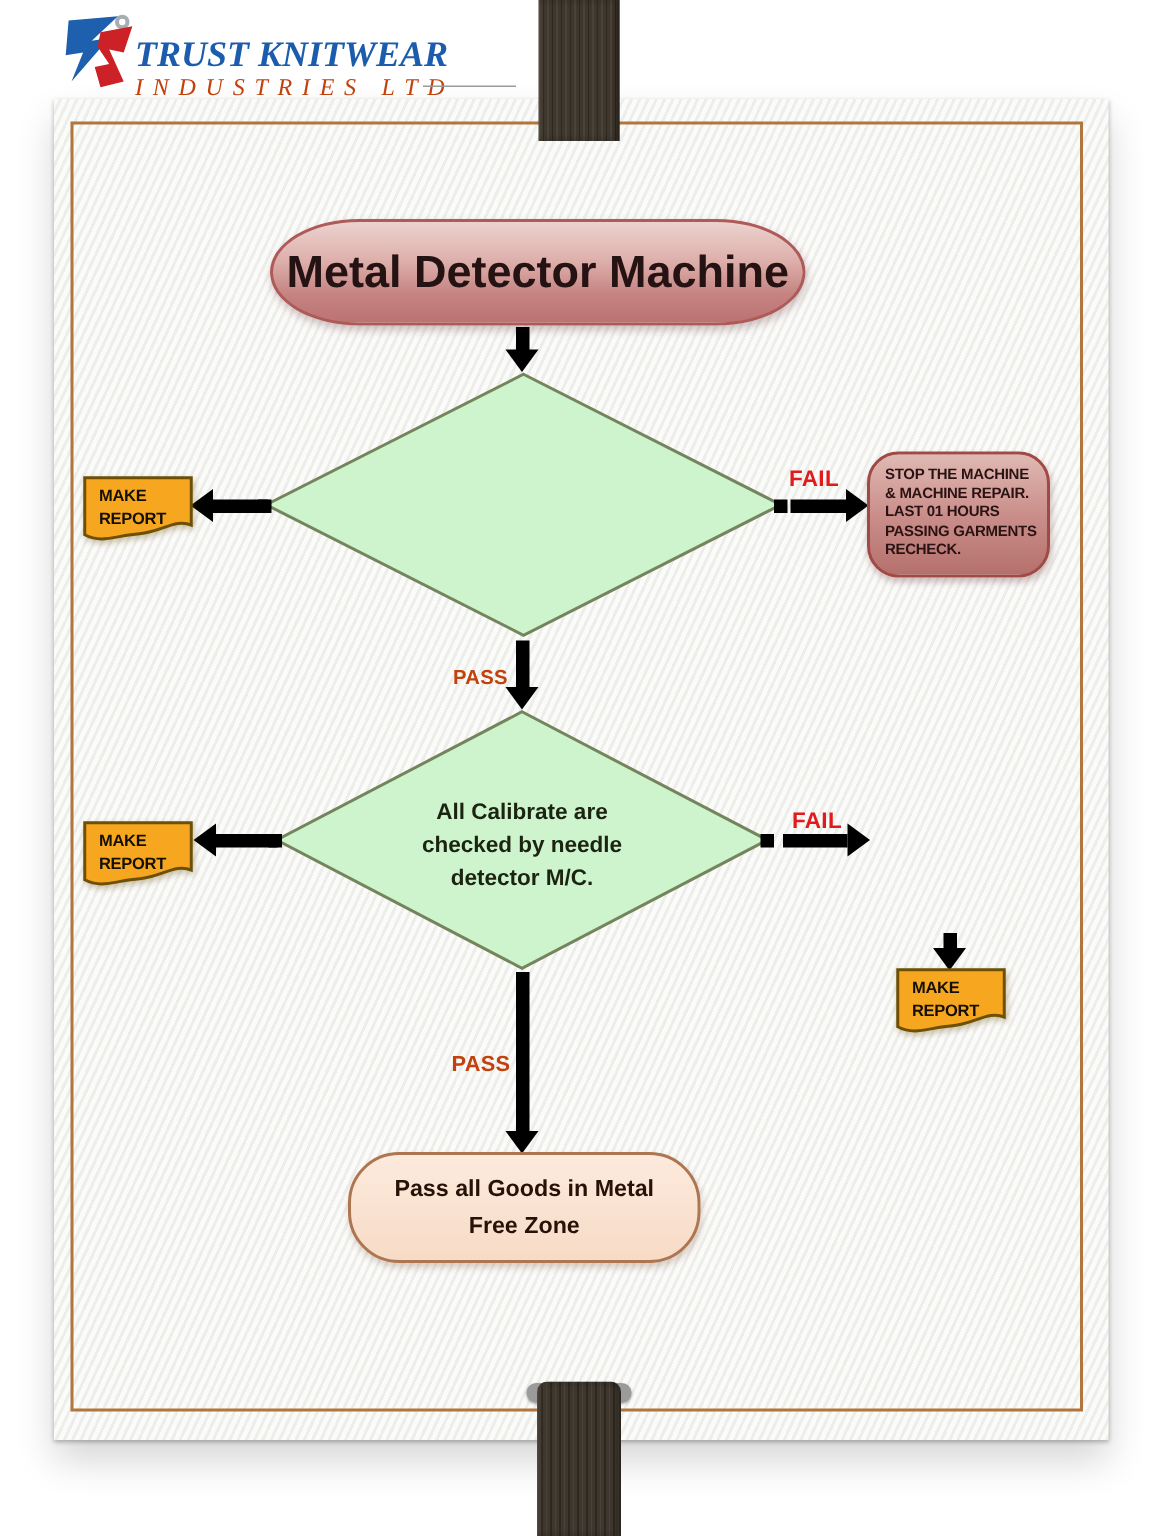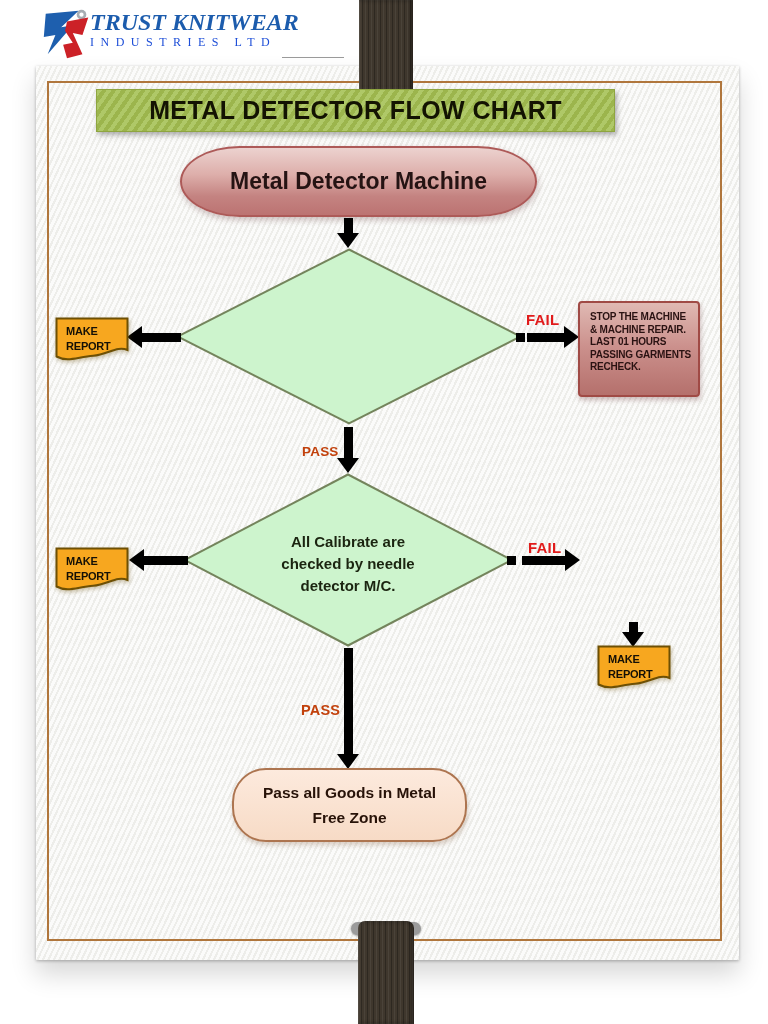--- a/index.html
+++ b/index.html
@@ -23,43 +23,43 @@
     background-image:repeating-linear-gradient(90deg, rgba(255,255,255,.06) 0 1px, rgba(0,0,0,0) 1px 3px, rgba(0,0,0,.28) 3px 4px, rgba(0,0,0,0) 4px 6px);
     box-shadow:inset 2px 0 3px rgba(255,255,255,.08), inset -2px 0 4px rgba(0,0,0,.45);
   }
   .strap-top { left:359px; top:0; width:54px; height:94px; z-index:2; }
   .strap-cap { position:absolute; left:351px; top:922px; width:70px; height:13px; background:#9b9b9b; border-radius:7px; z-index:5; box-shadow:0 1px 2px rgba(0,0,0,.35); }
   .strap-bottom { left:358px; top:921px; width:56px; height:103px; border-radius:7px 7px 0 0; z-index:6; }
 
   
   .logo { position:absolute; left:38px; top:5px; z-index:3; display:flex; align-items:flex-start; }
   .logo-mark { width:58px; height:58px; flex:0 0 auto; }
-  .logo-text { margin-left:-6px; margin-top:6px; }
+  .logo-text { margin-left:-6px; margin-top:21px; }
   .logo-title { font-family:"Liberation Serif", serif; font-style:italic; font-weight:bold; font-size:24px; line-height:22px; color:#1c5cad; white-space:nowrap; }
-  .logo-sub { font-family:"Liberation Serif", serif; font-size:12px; color:#1d4ed8; letter-spacing:6.5px; margin-top:2px; white-space:nowrap; }
+  .logo-sub { font-family:"Liberation Serif", serif; font-style:italic; font-size:16px; color:#c2410c; letter-spacing:6.5px; margin-top:2px; white-space:nowrap; }
   .logo-rule { position:absolute; left:282px; top:57px; width:62px; height:1px; background:#9a9a9a; z-index:3; }
 
   
   .title-bar {
     position:absolute; left:96px; top:89px; width:519px; height:43px; z-index:3;
     background-color:#a5bf5b;
     background-image:repeating-linear-gradient(125deg, #afc868 0 4px, #9cb54d 4px 8px);
     border:1px solid #8ea540;
     box-shadow:2px 3px 5px rgba(100,100,100,.5);
     display:flex; align-items:center; justify-content:center;
     font-size:25px; font-weight:bold; color:#131302; letter-spacing:.4px;
   }
 
   
   .start-ellipse {
     position:absolute; left:180px; top:146px; width:357px; height:71px; z-index:3;
     background:linear-gradient(#ecd2cf 0%, #ddaeaa 40%, #c48381 72%, #bc7372 100%);
     border:2px solid #ad5a58; border-radius:62px / 37px;
     display:flex; align-items:center; justify-content:center;
-    font-size:23px; font-weight:bold; color:#251313;
+    font-size:30px; font-weight:bold; color:#251313;
     box-shadow:1px 3px 6px rgba(120,80,80,.35);
   }
 
   
   .diamond-svg { position:absolute; z-index:3; }
   .d1 { left:176px; top:248px; }
   .d2 { left:183px; top:473px; }
   .diamond-text { position:absolute; z-index:4; text-align:center; font-weight:bold; color:#1b2410; white-space:pre-wrap; }
   .d1-text { left:216px; top:266px; width:266px; font-size:14.5px; line-height:21.5px; }
   .d2-text { left:228px; top:531px; width:240px; font-size:15px; line-height:22px; }
@@ -68,21 +68,21 @@
   .doc { position:absolute; z-index:3; filter:drop-shadow(1px 2px 2px rgba(110,80,10,.35)); }
   .doc-text { position:absolute; z-index:4; font-size:11px; line-height:15px; font-weight:bold; color:#151006; letter-spacing:-.2px; white-space:pre-wrap; }
 
   
   .fail-box {
     position:absolute; z-index:3;
     background:linear-gradient(#e0b9b3 0%, #cb908c 48%, #b5706c 100%);
     border:2px solid #a04a45; color:#2a1212; font-weight:bold; white-space:pre-wrap;
     box-shadow:1px 3px 5px rgba(120,70,70,.35);
   }
-  .fail-box-1 { left:578px; top:301px; width:122px; height:96px; border-radius:4px; padding:8px 2px 0 10px; font-size:10px; line-height:12.5px; letter-spacing:-.2px; }
+  .fail-box-1 { left:578px; top:301px; width:122px; height:84px; border-radius:21px; padding:8px 2px 0 10px; font-size:10px; line-height:12.5px; letter-spacing:-.2px; }
   .fail-box-2 { left:577px; top:527px; width:121px; height:96px; border-radius:20px; padding:7px 2px 0 11px; font-size:9.5px; line-height:12px; letter-spacing:-.3px; }
 
   
   .end-box {
     position:absolute; left:232px; top:768px; width:235px; height:74px; z-index:3;
     background:linear-gradient(#fdeadd, #f7dbc6);
     border:2px solid #ad7550; border-radius:34px;
     display:flex; align-items:center; justify-content:center; text-align:center;
     font-size:15.5px; line-height:25px; font-weight:bold; color:#271208; white-space:pre-wrap;
     box-shadow:1px 3px 5px rgba(140,100,70,.3);
@@ -125,23 +125,20 @@
   <div class="logo-rule"></div>
 
   <div class="page">
     <div class="inner-frame"></div>
   </div>
 
   <div class="strap strap-top"></div>
   <div class="strap-cap"></div>
   <div class="strap strap-bottom"></div>
 
-  <div class="title-bar">
-    <span>METAL DETECTOR FLOW CHART</span>
-  </div>
 
   <div class="start-ellipse">
     <span>Metal Detector Machine</span>
   </div>
 
   <div>
     <div class="shaft-v" style="left:344px; top:218px; height:17px;"></div>
     <div class="head head-down" style="left:337px; top:233px;"></div>
   </div>
 

